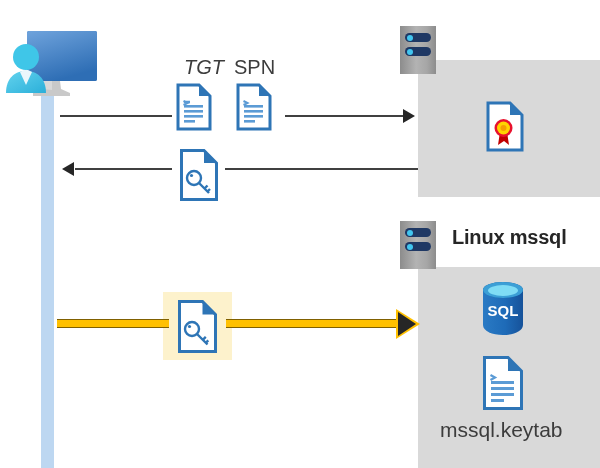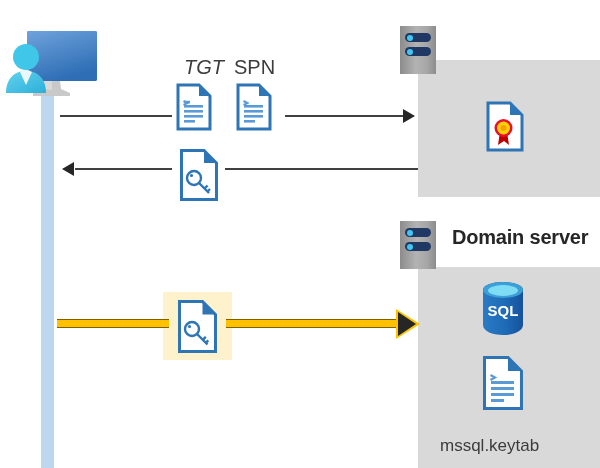--- a/index.html
+++ b/index.html
@@ -28,21 +28,21 @@
     position: absolute;
     color: #3c3c3c;
     line-height: 1;
   }
 
   #client-title { left: 30px; top: 2px; font-size: 21px; }
   #dc-title     { left: 455px; top: 3px; font-size: 20px; width: 145px; }
   #linux-title  { left: 452px; top: 226px; font-size: 20px; white-space: nowrap; }
   #tgt-label    { left: 184px; top: 57px; font-size: 20px; font-style: italic; }
   #spn-label    { left: 234px; top: 57px; font-size: 20px; }
-  #keytab-label { left: 440px; top: 437px; font-size: 17px; }
+  #keytab-label { left: 440px; top: 419px; font-size: 21px; }
 
   
   .server-panel {
     position: absolute;
     background: #d9d9d9;
   }
   #dc-panel    { left: 418px; top: 60px;  width: 182px; height: 137px; }
   #linux-panel { left: 418px; top: 267px; width: 182px; height: 201px; }
 
   
@@ -328,21 +328,21 @@
         <rect x="9" y="32" width="23" height="3"></rect>
         <rect x="9" y="38" width="23" height="3"></rect>
         <rect x="9" y="44" width="13" height="3"></rect>
       </g>
       <path d="M8.5 20 l4.5 2.5 l-4.5 2.5" fill="none" stroke="#5b9bd5" stroke-width="2.2"></path>
     </svg>
   </div>
 
 
 
-  <div class="title-bold" id="linux-title">Domain server</div>
+  <div class="title-bold" id="linux-title">Linux mssql</div>
 
   <div class="plain-label" id="tgt-label">TGT</div>
 
   <div class="plain-label" id="spn-label">SPN</div>
 
   <div class="plain-label" id="keytab-label">mssql.keytab</div>
 
 </div>
 
 </body></html>

